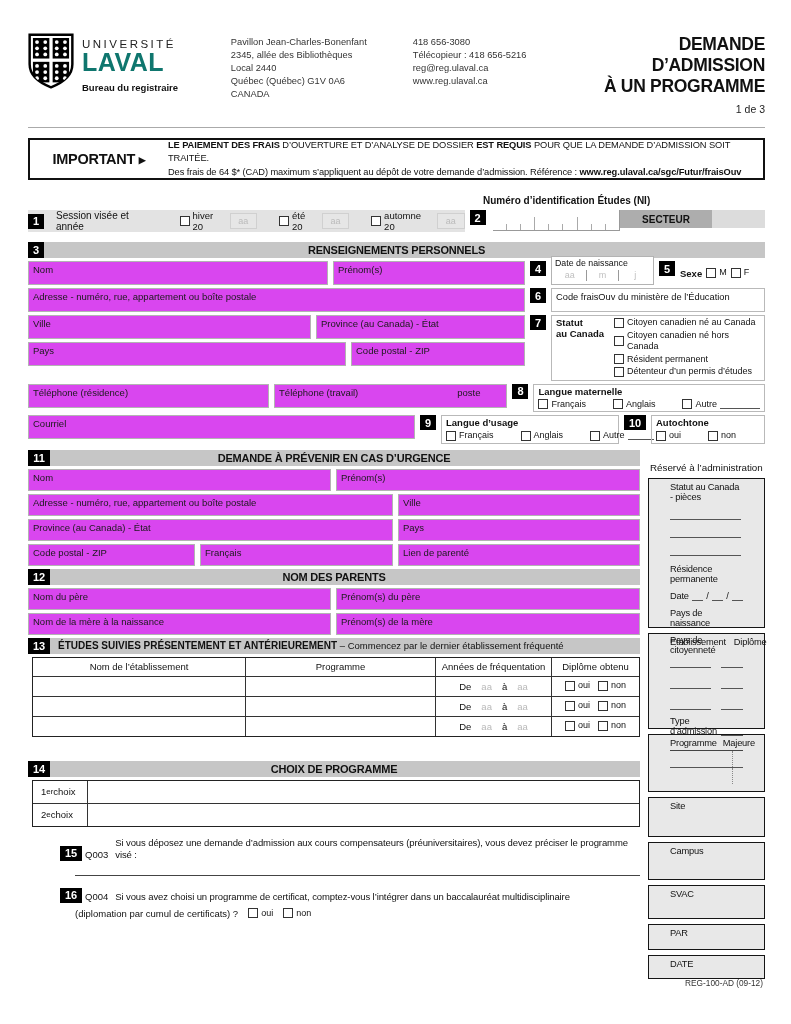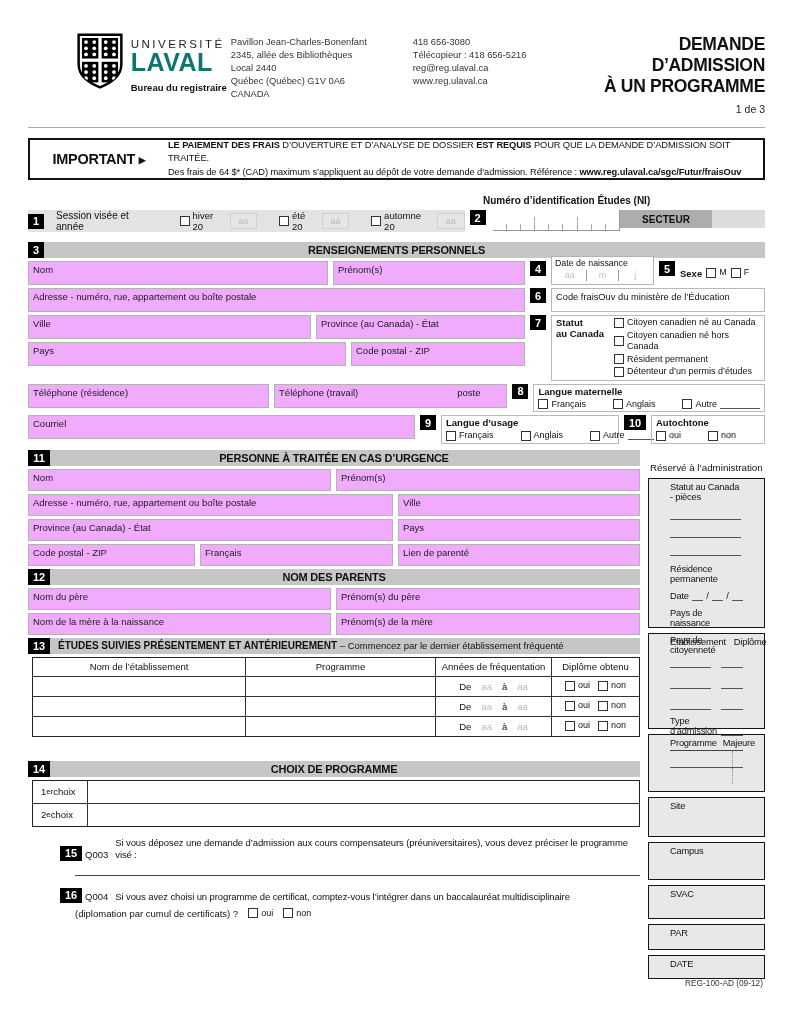--- a/index.html
+++ b/index.html
@@ -2,21 +2,21 @@
 <html><head>
 <meta charset="utf-8">
 <style>
   html,body{margin:0;padding:0;background:#9a9a9a;}
   .page{width:791px;height:1024px;background:#fff;margin:0 auto;position:relative;
         font-family:"Liberation Sans",sans-serif;color:#111;overflow:hidden;}
   .content{position:absolute;left:28px;top:0;width:737px;}
 
   
   .masthead{display:flex;margin-top:32px;}
-  .logoblk{display:flex;width:200px;justify-content:flex-end;}
+  .logoblk{display:flex;width:200px;}
   .shield{width:46px;height:58px;}
   .wordmark{margin-left:8px;padding-top:6px;}
   .uni{font-size:11.5px;letter-spacing:2.5px;color:#222;}
   .laval{font-size:25px;font-weight:600;letter-spacing:0.5px;line-height:24px;color:#0f766e;}
   .bureau{font-size:9.5px;font-weight:bold;margin-top:8px;}
   .addr{font-size:9.3px;line-height:13px;color:#333;margin-left:4px;width:183px;padding-top:4px;}
   .contact{font-size:9.3px;line-height:13px;color:#333;width:150px;padding-top:4px;}
   .titleblk{margin-left:auto;text-align:right;padding-top:2px;}
   .doctitle{font-size:17.5px;font-weight:bold;line-height:21px;letter-spacing:-0.3px;}
   .pagenum{font-size:10.5px;margin-top:6px;color:#222;}
@@ -28,21 +28,21 @@
   .imparrow{font-size:9px;vertical-align:1px;}
   .imptext{flex:1;font-size:9.3px;line-height:13.5px;padding-right:6px;letter-spacing:-0.1px;}
 
   
   .badge{background:#000;color:#fff;font-weight:bold;font-size:11px;min-width:16px;height:15px;
          display:inline-flex;align-items:center;justify-content:center;flex:0 0 auto;}
   .badge.w2{min-width:22px;}
   .cb{display:inline-block;width:8px;height:8px;border:1px solid #333;background:#fff;
       margin-right:3px;vertical-align:-1px;flex:0 0 auto;}
   .row{display:flex;gap:5px;margin-bottom:3px;}
-  .fb{border:1px solid #b3b3b3;background:#f0abfc;font-size:9.5px;padding:2px 4px;height:24px;
+  .fb{border:1px solid #b3b3b3;background:#d946ef;font-size:9.5px;padding:2px 4px;height:24px;
       box-sizing:border-box;color:#1a1a1a;}
   .rbox{border:1px solid #b9b9b9;padding:1px 4px;box-sizing:border-box;}
   .secbar{position:relative;background:#c6c6c6;height:16px;display:flex;align-items:center;margin:0 0 3px 0;}
   .secbar .badge{position:absolute;left:0;top:0;height:16px;}
   .sectitle{flex:1;text-align:center;font-weight:bold;font-size:11px;letter-spacing:-0.2px;}
   .ln{border-bottom:1px solid #555;}
   .gray{color:#b9b9b9;}
 
   
   .row12{display:flex;margin-top:30px;position:relative;align-items:flex-start;}
@@ -400,21 +400,21 @@
             </span>
       </div>
     </div>
   </div>
 
   <div class="wrap">
     <div class="leftcol">
 
       <div class="secbar">
         <span class="badge w2">11</span>
-        <span class="sectitle">PERSONNE À TRAITÉE EN CAS D’URGENCE</span>
+        <span class="sectitle">DEMANDE À PRÉVENIR EN CAS D’URGENCE</span>
       </div>
       <div class="row">
         <div class="fb" style="width:303px;height:22px;">Nom</div>
         <div class="fb" style="flex:1;height:22px;">Prénom(s)</div>
       </div>
       <div class="row">
         <div class="fb" style="width:365px;height:22px;">Adresse - numéro, rue, appartement ou boîte postale</div>
         <div class="fb" style="flex:1;height:22px;">Ville</div>
       </div>
       <div class="row">

